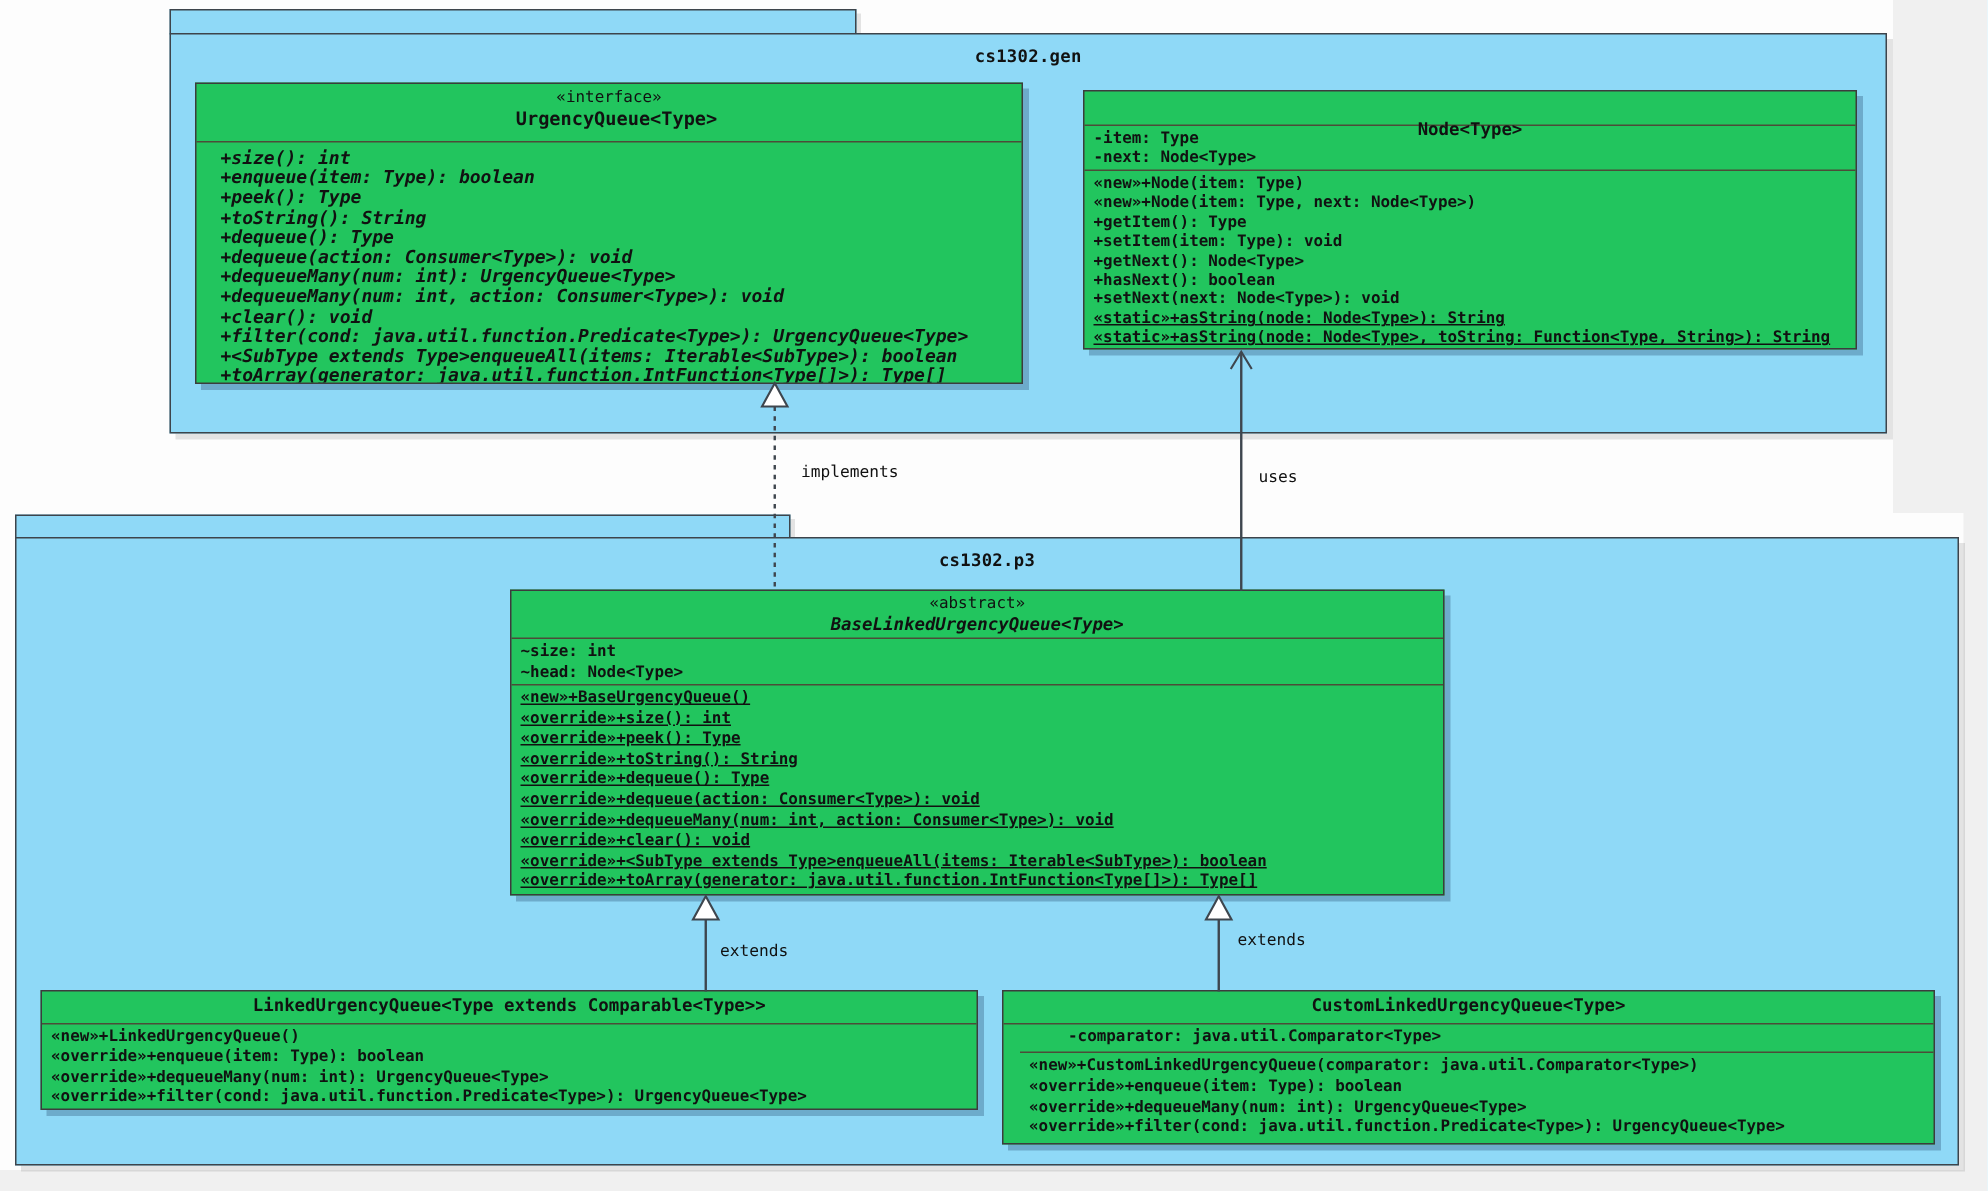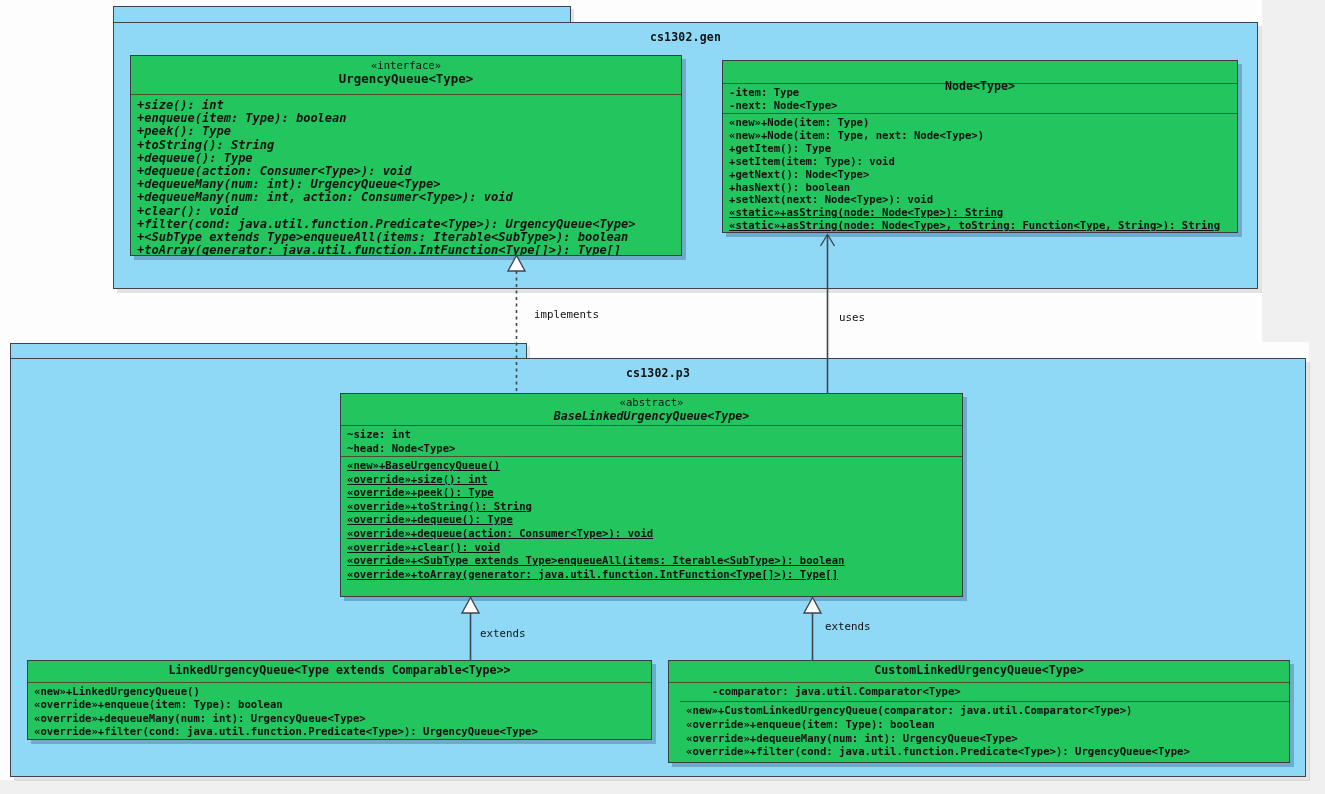--- a/index.html
+++ b/index.html
@@ -21,21 +21,21 @@
              font-weight:bold;font-size:11.5px;letter-spacing:0.2px;}
 
   .cls{position:absolute;background:#22c55e;border:1.5px solid #3c3c3c;box-sizing:border-box;
        box-shadow:4px 4px 0 rgba(45,85,120,0.35);z-index:2;}
   .hdr{box-sizing:border-box;text-align:center;padding-top:3px;}
   .stereo{font-size:10.6px;font-weight:normal;line-height:13px;}
   .cname{font-weight:bold;font-size:11.6px;line-height:14px;}
   .sec{border-top:1.4px solid #4c4c38;box-sizing:border-box;padding:2px 6px 0 6px;overflow:hidden;}
   .mrow{white-space:pre;font-weight:bold;}
   .u{text-decoration:underline;}
-  .it .mrow, .it .cname{font-style:italic;}
+  .it .mrow, .it .cname{font-style:italic;padding-left:10px;}
 
   
   #cls-uq{left:130px;top:55px;width:552px;height:201px;}
   #cls-uq .hdr{height:38px;}
   #cls-uq .sec{height:161px;padding-top:4px;}
   #cls-uq .mrow{font-size:12px;line-height:13.2px;}
   #cls-uq .cname{font-size:12.4px;}
   
   #cls-node{left:722px;top:60px;width:516px;height:173px;}
   #cls-node .hdr{height:22px;padding-top:18px;}
@@ -137,20 +137,21 @@
         <div class="mrow">~size: int</div>
         <div class="mrow">~head: Node&lt;Type&gt;</div>
       </div>
     <div class="sec sec-methods">
         <div class="mrow">«new»+BaseUrgencyQueue()</div>
         <div class="mrow">«override»+size(): int</div>
         <div class="mrow">«override»+peek(): Type</div>
         <div class="mrow">«override»+toString(): String</div>
         <div class="mrow">«override»+dequeue(): Type</div>
         <div class="mrow">«override»+dequeue(action: Consumer&lt;Type&gt;): void</div>
+        <div class="mrow">«override»+dequeueMany(num: int, action: Consumer&lt;Type&gt;): void</div>
         <div class="mrow">«override»+clear(): void</div>
         <div class="mrow">«override»+&lt;SubType extends Type&gt;enqueueAll(items: Iterable&lt;SubType&gt;): boolean</div>
         <div class="mrow">«override»+toArray(generator: java.util.function.IntFunction&lt;Type[]&gt;): Type[]</div>
       </div>
   </div>
 
   <div class="cls" id="cls-linked">
     <div class="hdr">
       <div class="cname">LinkedUrgencyQueue&lt;Type extends Comparable&lt;Type&gt;&gt;</div>
     </div>

